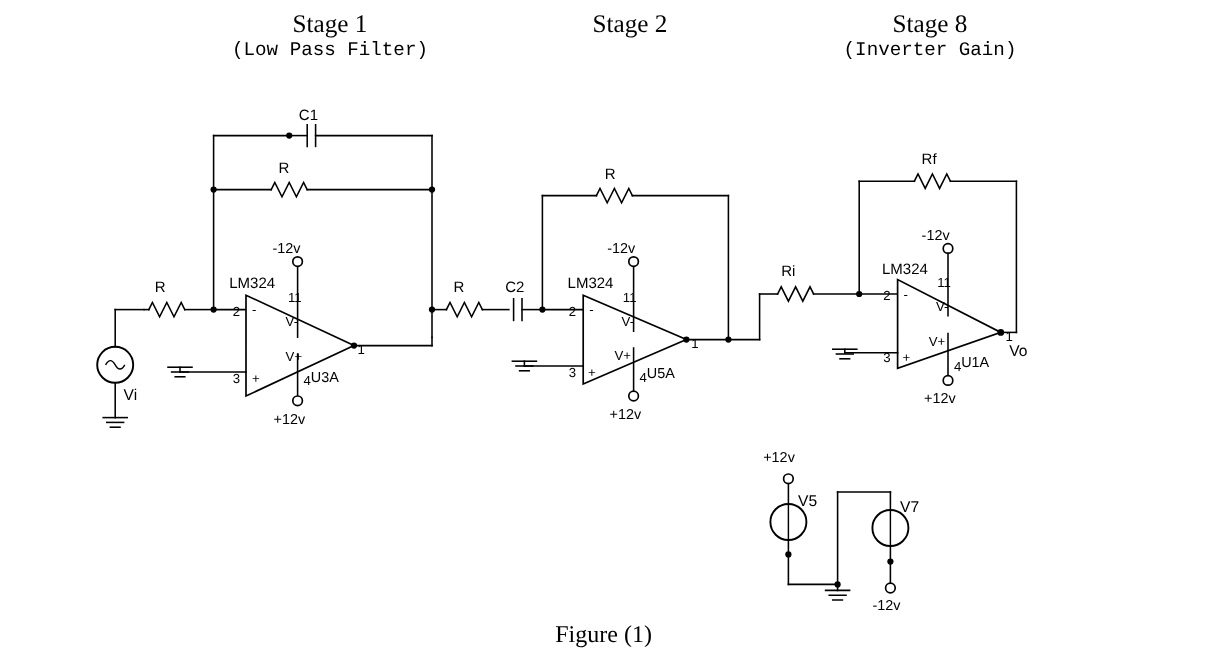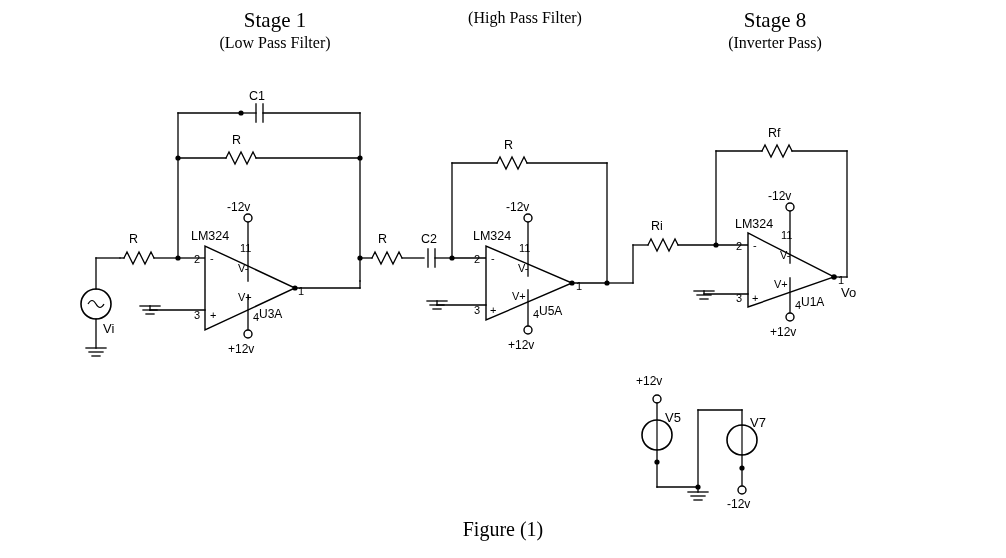--- a/index.html
+++ b/index.html
@@ -1,21 +1,21 @@
 <!DOCTYPE html>
 <html><head>
 <meta charset="utf-8">
 <style>
   html,body{margin:0;padding:0;background:#ffffff;}
   body{width:1006px;height:558px;position:relative;overflow:hidden;
        font-family:"Liberation Serif", serif;color:#000;}
   #sheet{position:absolute;left:0;top:0;width:984px;height:558px;}
   .stage-title{position:absolute;text-align:center;width:300px;}
   .stage-title .t1{font-family:"Liberation Serif", serif;font-size:21px;line-height:25px;}
-  .stage-title .t2{font-family:Liberation Serif, serif;font-size:16px;line-height:19px;}
+  .stage-title .t2{font-family:Liberation Mono, monospace;font-size:16px;line-height:19px;}
   #figcap{position:absolute;left:353px;top:518px;width:300px;text-align:center;
           font-family:"Liberation Serif", serif;font-size:20px;}
   svg{position:absolute;left:0;top:0;}
   .w{stroke:#000;stroke-width:1.3;fill:none;stroke-linecap:square;}
   .thin{stroke:#000;stroke-width:1.2;fill:none;}
   .dot{fill:#000;}
   .op{stroke:#000;stroke-width:1.4;fill:#fff;}
   .circ{stroke:#000;stroke-width:1.6;fill:#fff;}
   .pin{font-family:"Liberation Sans", sans-serif;font-size:11px;fill:#000;}
   .lbl{font-family:"Liberation Sans", sans-serif;font-size:12px;fill:#000;}
@@ -26,25 +26,25 @@
 </head>
 <body>
 
 <div id="sheet">
 
   <div class="stage-title" style="left:125px;top:8px;">
     <div class="t1">Stage 1</div>
     <div class="t2">(Low Pass Filter)</div>
   </div>
   <div class="stage-title" style="left:375px;top:8px;">
-    <div class="t2">(High Pass Filter)</div>
+    <div class="t1">Stage 2</div>
   </div>
   <div class="stage-title" style="left:625px;top:8px;">
     <div class="t1">Stage 8</div>
-    <div class="t2">(Inverter Pass)</div>
+    <div class="t2">(Inverter Gain)</div>
   </div>
 
   <svg width="1006" height="558" viewBox="0 0 1006 558">
 
     <g>
 
       <g>
         <circle class="circ" cx="96" cy="304" r="15"></circle>
         <path class="thin" d="M88,304 q4,-7 8,0 q4,7 8,0" stroke-width="1.3"></path>
         <line class="w" x1="96" y1="289" x2="96" y2="258"></line>

